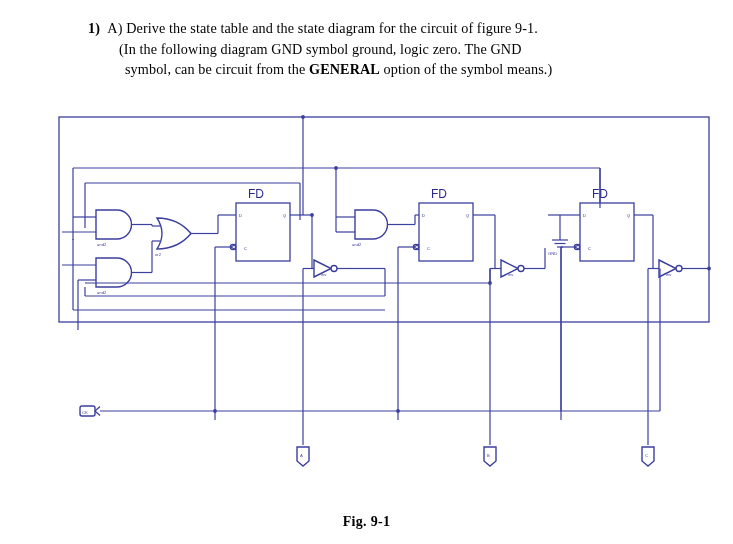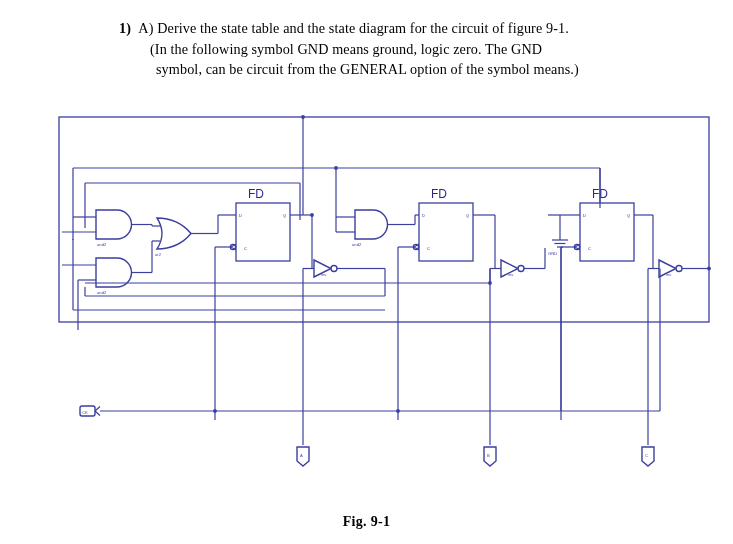--- a/index.html
+++ b/index.html
@@ -26,30 +26,29 @@
     left: 88px;
     top: 18px;
     width: 600px;
   }
   .q-line {
     display: block;
     font-size: 14.2px;
     line-height: 20.5px;
     white-space: nowrap;
     letter-spacing: 0.1px;
-    margin-left: 31px;
   }
   .q-num {
     font-weight: bold;
     font-style: normal;
   }
   .q-ind1 { padding-left: 0px; }
   .q-ind2 { padding-left: 31px; }
   .q-ind3 { padding-left: 37px; }
-  .bold { font-weight: normal; }
+  .bold { font-weight: bold; }
   #schematic {
     position: absolute;
     left: 0px;
     top: 100px;
     width: 733px;
     height: 390px;
   }
   #figcaption {
     position: absolute;
     left: 0;
@@ -63,21 +62,21 @@
     letter-spacing: 0.3px;
   }
 </style>
 </head>
 <body>
 
 <div id="page">
 
   <div class="q-block">
     <span class="q-line q-ind1"><span class="q-num">1)</span>&nbsp;&nbsp;<span>A)</span>&nbsp;<span>Derive the state table and the state diagram for the circuit of figure 9-1.</span></span>
-    <span class="q-line q-ind2">(In the following symbol GND means ground, logic zero. The GND</span>
+    <span class="q-line q-ind2">(In the following diagram GND symbol ground, logic zero. The GND</span>
     <span class="q-line q-ind3"><span>symbol, can be circuit from the </span><span class="bold">GENERAL</span><span> option of  the symbol means.)</span></span>
   </div>
 
   <svg id="schematic" viewBox="0 0 733 390">
     <defs>
       <style>
         .w  { stroke: #3b3f9e; stroke-width: 1.2; fill: none; }
         .wb { stroke: #3b3f9e; stroke-width: 1.3; fill: none; }
         .bx { stroke: #3b3f9e; stroke-width: 1.3; fill: #ffffff; }
         .gt { stroke: #3b3f9e; stroke-width: 1.4; fill: #ffffff; }

